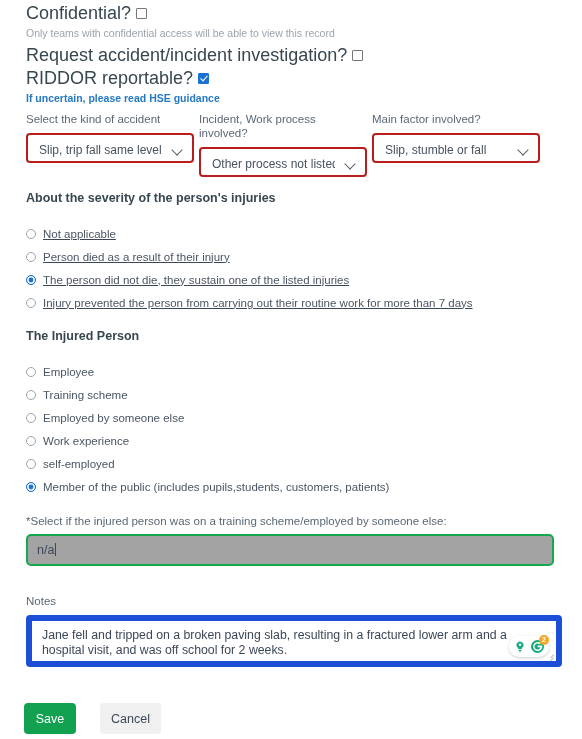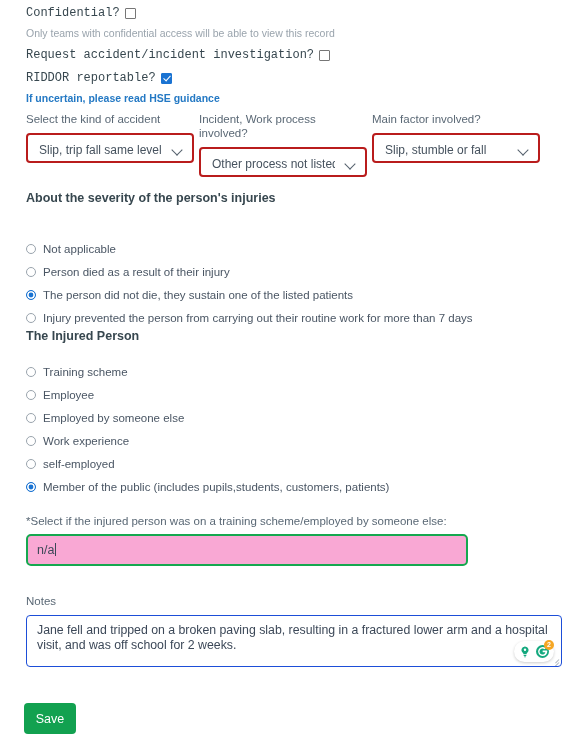--- a/index.html
+++ b/index.html
@@ -9,24 +9,23 @@
     width: 582px; height: 739px;
     background: #ffffff;
     font-family: "Liberation Sans", sans-serif;
     color: #3c4858;
     -webkit-font-smoothing: antialiased;
   }
   .page { position: relative; width: 582px; height: 739px; overflow: hidden; padding: 0; }
 
   
   .q-label {
-    font-size: 12px;
+    font-size: 18px;
     color: #37474f;
     line-height: 16px;
-    font-family: Liberation Mono, monospace;
   }
   .help-muted {
     font-size: 10.5px;
     color: #9aa4ad;
     line-height: 13px;
   }
   .help-link {
     font-size: 10.5px;
     color: #2479c4;
     font-weight: bold;
@@ -129,45 +128,45 @@
   }
   .radio-label {
     font-size: 11.5px;
     color: #4a5664;
     line-height: 14px;
   }
 
   
   .text-input {
     position: relative;
-    width: 442px; height: 32px;
+    width: 528px; height: 32px;
     border: 2px solid #15a84f;
     border-radius: 5px;
-    background: #f9a8d4;
+    background: #a3a3a3;
     margin-top: 8px;
     cursor: text;
   }
   .text-input .val {
     position: absolute;
     left: 9px; top: 0; height: 28px; line-height: 28px;
     font-size: 12.5px; color: #3c4858;
   }
   .caret {
     display: inline-block;
     width: 1px; height: 13px;
     background: #3c4858;
     vertical-align: -2px;
     margin-left: 1px;
   }
 
   
   .textarea {
     position: relative;
     width: 536px; height: 52px;
-    border: 1px solid #1d4ed8;
+    border: 6px solid #1d4ed8;
     border-radius: 4px;
     background: #fff;
     margin-top: 7px;
     cursor: text;
     overflow: hidden;
   }
   .textarea .ta-val {
     position: absolute;
     left: 10px; top: 7px; right: 12px;
     font-size: 12.3px;
@@ -292,48 +291,48 @@
       <div class="field-label">Main factor involved?</div>
       <div class="select-box">
         <span class="select-text">Slip, stumble or fall</span>
         <span class="chev"></span>
       </div>
     </div>
 
   </div>
 
   <div class="p section-heading" style="left:26px; top:191px;">About the severity of the person's injuries</div>
-  <div class="p radio-list" style="left:26px; top:226px;">
+  <div class="p radio-list" style="left:26px; top:211px;text-decoration:underline;">
     <div class="radio-row">
       <span class="radio"></span>
       <span class="radio-label">Not applicable</span>
     </div>
     <div class="radio-row">
       <span class="radio"></span>
       <span class="radio-label">Person died as a result of their injury</span>
     </div>
     <div class="radio-row">
       <span class="radio selected"></span>
-      <span class="radio-label">The person did not die, they sustain one of the listed patients</span>
+      <span class="radio-label">The person did not die, they sustain one of the listed injuries</span>
     </div>
     <div class="radio-row">
       <span class="radio"></span>
       <span class="radio-label">Injury prevented the person from carrying out their routine work for more than 7 days</span>
     </div>
   </div>
 
   <div class="p section-heading" style="left:26px; top:329px;">The Injured Person</div>
   <div class="p radio-list" style="left:26px; top:349px;">
     <div class="radio-row">
       <span class="radio"></span>
+      <span class="radio-label">Employee</span>
+    </div>
+    <div class="radio-row">
+      <span class="radio"></span>
       <span class="radio-label">Training scheme</span>
-    </div>
-    <div class="radio-row">
-      <span class="radio"></span>
-      <span class="radio-label">Employee</span>
     </div>
     <div class="radio-row">
       <span class="radio"></span>
       <span class="radio-label">Employed by someone else</span>
     </div>
     <div class="radio-row">
       <span class="radio"></span>
       <span class="radio-label">Work experience</span>
     </div>
     <div class="radio-row">
@@ -371,15 +370,16 @@
     </div>
 
     <div class="resize-grip">
         <i></i>
         <i></i>
       </div>
   </div>
 
   <div class="p btn-row" style="left:24px; top:703px;">
     <button class="btn btn-save">Save</button>
+    <button class="btn btn-cancel">Cancel</button>
   </div>
 
 </div>
 
 </body></html>

